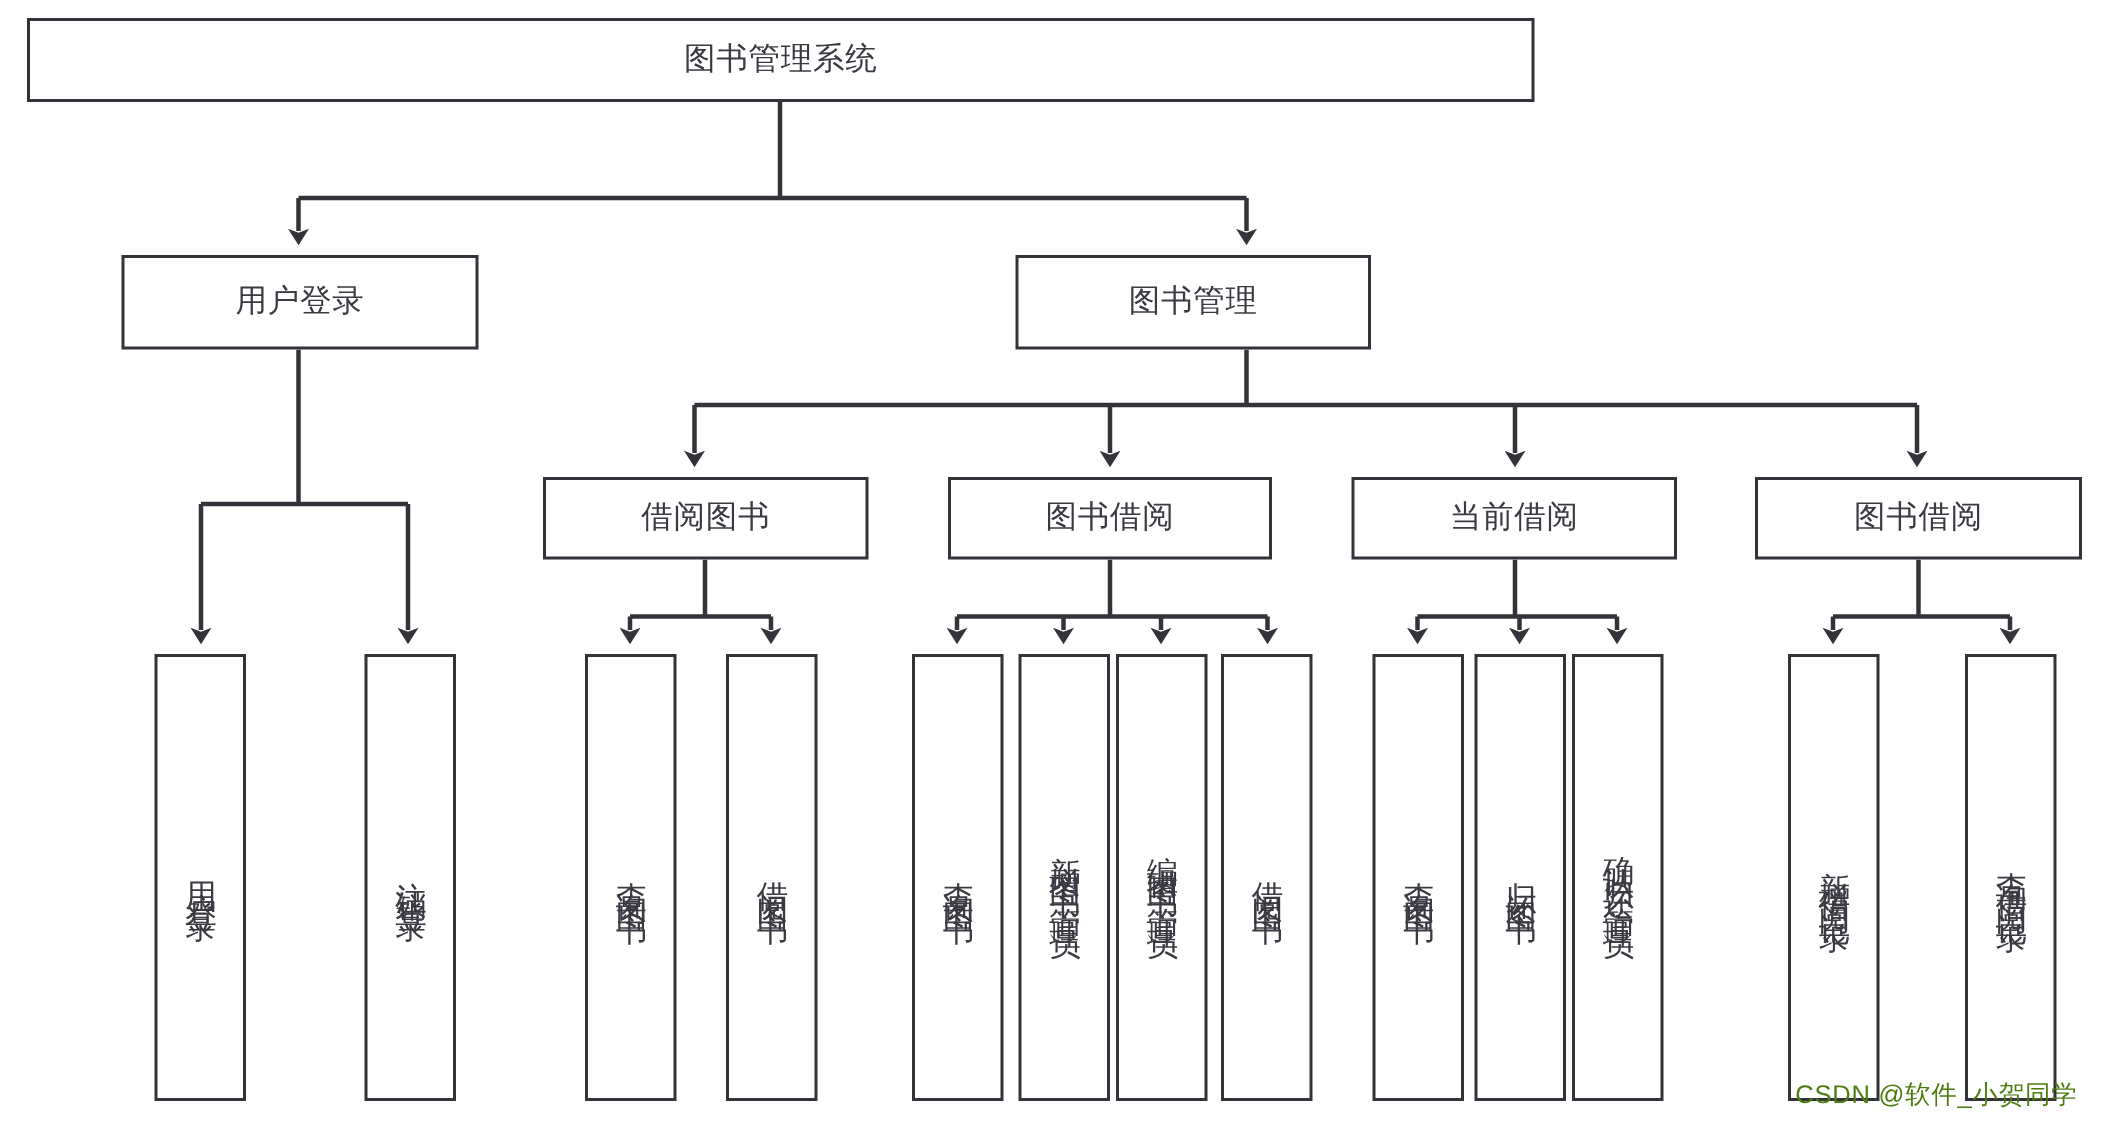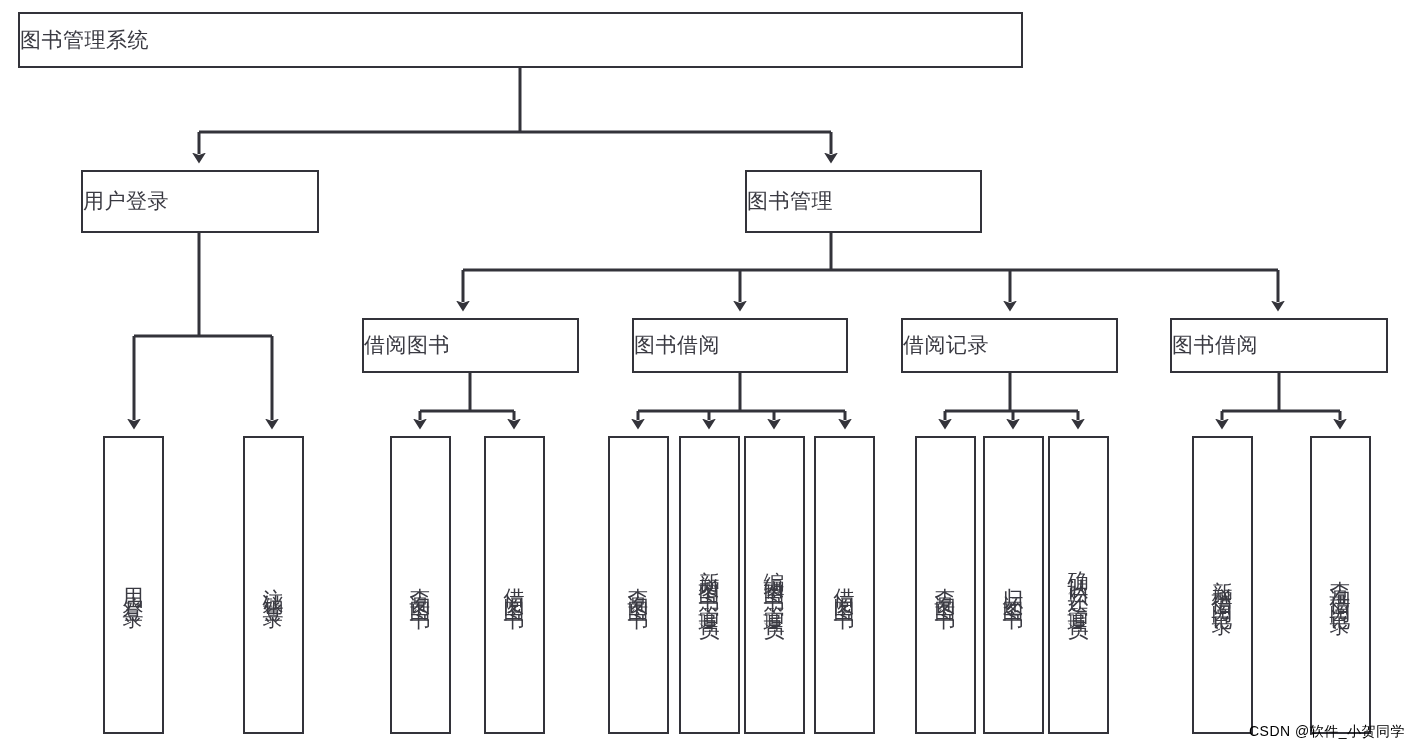--- a/index.html
+++ b/index.html
@@ -27,20 +27,21 @@
     height: 747px;
     pointer-events: none;
   }
   .node {
     position: absolute;
     box-sizing: border-box;
     background: #ffffff;
     border: 2.5px solid #33333a;
     display: flex;
     align-items: center;
+    justify-content: center;
     overflow: hidden;
   }
   .node .node-label {
     color: #3a3a42;
     text-align: center;
     line-height: 1.18;
     white-space: pre;
   }
   .node.horiz .node-label {
     font-size: 21px;
@@ -53,24 +54,24 @@
   .node.vert .node-label {
     writing-mode: vertical-rl;
     text-orientation: upright;
     font-size: 21px;
     letter-spacing: 7px;
     line-height: 1;
     text-indent: 0;
   }
   #watermark {
     position: absolute;
-    right: 0;
+    right: 20px;
     bottom: 6px;
-    font-size: 14px;
-    color: #000000;
+    font-size: 17px;
+    color: #4d7c0f;
     letter-spacing: 0.5px;
     white-space: nowrap;
     user-select: none;
   }
 </style>
 </head>
 <body>
 
 <div id="diagram-root">
 
@@ -124,32 +125,32 @@
     </g>
   </svg>
 
   <div class="node horiz" style="left:18px;top:12px;width:1005px;height:56px;">
     <span class="node-label">图书管理系统</span>
   </div>
 
   <div class="node horiz" style="left:81px;top:170px;width:238px;height:63px;">
     <span class="node-label">用户登录</span>
   </div>
-  <div class="node horiz" style="left:745px;top:170px;width:237px;height:63px;">
+  <div class="node horiz" style="left:677px;top:170px;width:237px;height:63px;">
     <span class="node-label">图书管理</span>
   </div>
 
   <div class="node horiz" style="left:362px;top:318px;width:217px;height:55px;">
     <span class="node-label">借阅图书</span>
   </div>
   <div class="node horiz" style="left:632px;top:318px;width:216px;height:55px;">
     <span class="node-label">图书借阅</span>
   </div>
   <div class="node horiz" style="left:901px;top:318px;width:217px;height:55px;">
-    <span class="node-label">借阅记录</span>
+    <span class="node-label">当前借阅</span>
   </div>
   <div class="node horiz" style="left:1170px;top:318px;width:218px;height:55px;">
     <span class="node-label">图书借阅</span>
   </div>
 
   <div class="node vert" style="left:103px;top:436px;width:61px;height:298px;">
     <span class="node-label">用户登录</span>
   </div>
   <div class="node vert" style="left:243px;top:436px;width:61px;height:298px;">
     <span class="node-label">注销登录</span>

